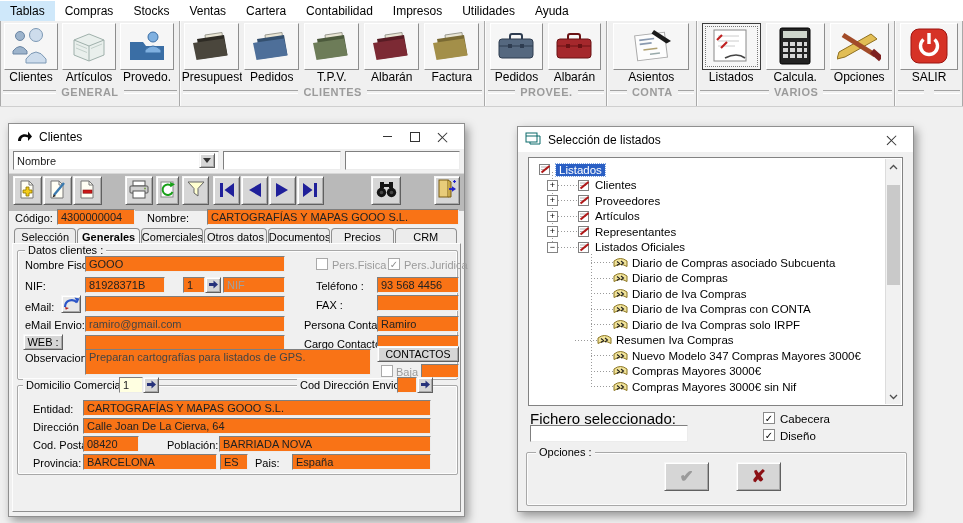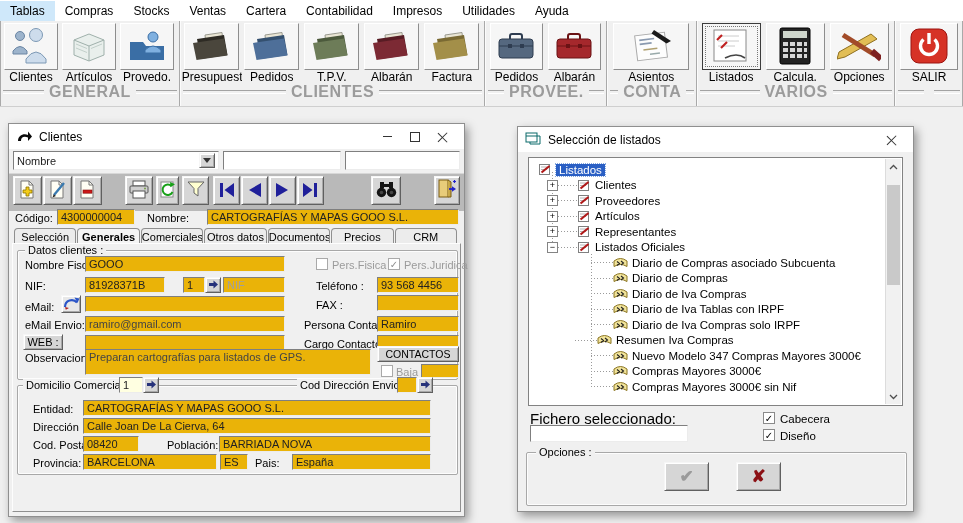--- a/index.html
+++ b/index.html
@@ -13,37 +13,37 @@
   .toolbar{position:absolute;left:0;top:21px;right:0;height:85px;display:flex;background:#f0f0f0;border-bottom:1px solid #cfcfcf}
   .tgroup{display:flex;flex-direction:column;border-left:1px solid #fbfbfb;border-right:1px solid #a9a9a9}
   .tgroup:first-child{border-left:1px solid #a9a9a9}
   .tbtns{display:flex;align-items:flex-start;padding:2px 1px 0 1px}
   .tbtn{display:flex;flex-direction:column;align-items:center;cursor:default}
   .tico{height:47px;width:92%;background:#f6f6f6;border:1px solid;border-color:#fff #8d8d8d #8d8d8d #fff;display:flex;align-items:center;justify-content:center;box-sizing:border-box}
   .tico.focus{border:1px solid #3c3c3c;outline:1px dotted #777;outline-offset:-4px}
   .tlbl{font-size:12px;line-height:14px;white-space:nowrap;overflow:hidden;max-width:100%;text-align:center}
   .glabel{display:flex;align-items:center;height:16px;padding:0 2px}
   .gline{flex:1;height:2px;border-top:1px solid #a3a3a3;border-bottom:1px solid #fff}
-  .gtext{margin:15px 5px;color:#9b9b9b;font-weight:bold;font-size:16px;letter-spacing:.5px}
+  .gtext{margin:15px 5px;color:#9b9b9b;font-weight:bold;font-size:11px;letter-spacing:.5px}
   
   .win{position:absolute;background:#f0f0f0;border:1px solid #8f8f8f;box-shadow:3px 4px 9px rgba(0,0,0,.38)}
   .tbar{height:25px;background:#fff;display:flex;align-items:center;padding:0 7px;box-sizing:border-box}
   .ttl{font-size:12px;margin-left:7px}
   .wctrls{margin-left:auto;display:flex;align-items:center}
   .wc{width:28px;height:20px;display:flex;align-items:center;justify-content:center}
   .ico-min{width:9px;height:1px;background:#333}
   .ico-max{width:8px;height:8px;border:1px solid #333}
   .ico-close{position:relative;width:10px;height:10px}
   .ico-close::before,.ico-close::after{content:"";position:absolute;left:4px;top:-1px;width:1.4px;height:13px;background:#333}
   .ico-close::before{transform:rotate(45deg)}.ico-close::after{transform:rotate(-45deg)}
   
   .lb{position:absolute;white-space:nowrap}
   .dis{color:#9b9b9b}
   input.fld,.fldd{position:absolute;box-sizing:border-box;height:16px;border:1px solid;border-color:#7f7f7f #ececec #ececec #7f7f7f;font:11px "Liberation Sans",sans-serif;padding:0 3px;color:#222}
-  .yf{background:#eab308}
+  .yf{background:#f97316}
   .wf{background:#fff}
   .gtxt{color:#6e6e6e}
   input::placeholder{color:#a0a0a0;opacity:1}
   .b3{position:absolute;background:#d6d6d6;border:1px solid;border-color:#f6f6f6 #606060 #606060 #f6f6f6;box-shadow:inset 1px 1px 0 #fff,inset -1px -1px 0 #a8a8a8;display:flex;align-items:center;justify-content:center;box-sizing:border-box;cursor:default}
   .gb{position:absolute;border:1px solid #a8a8a8;border-radius:2px;box-shadow:inset 0 0 0 1px #fdfdfd}
   .legend{position:absolute;background:#f0f0f0;padding:0 3px;white-space:nowrap}
   .cb{position:absolute;width:12px;height:12px;background:#fff;border:1px solid #8a8a8a;font-size:10px;line-height:11px;text-align:center;box-sizing:border-box}
   .cb.dis2{border-color:#a9a9a9;color:#8f8f8f}
   
   .tabs{position:absolute;display:flex}
@@ -661,21 +661,21 @@
       <span class="tlabel">Diario de Iva Compras</span>
     </div>
     <div class="trow" style="padding-left:62px">
       <span class="dots" style="width:22px"></span>
       <span class="ticon">
           <svg width="15" height="12">
             <path d="M1 4 Q7.5 -1 14 4 L14 9.5 Q7.5 5.5 1 9.5 Z" fill="#f2e49a" stroke="#8a7420"></path>
             <path d="M4 4.5 l2.5 2 -2.5 2 M8 4 l2.5 2 -2.5 2" fill="none" stroke="#222" stroke-width="1.1"></path>
           </svg>
         </span>
-      <span class="tlabel">Diario de Iva Tablas con IRPF</span>
+      <span class="tlabel">Diario de Iva Compras con CONTA</span>
     </div>
     <div class="trow" style="padding-left:62px">
       <span class="dots" style="width:22px"></span>
       <span class="ticon">
           <svg width="15" height="12">
             <path d="M1 4 Q7.5 -1 14 4 L14 9.5 Q7.5 5.5 1 9.5 Z" fill="#f2e49a" stroke="#8a7420"></path>
             <path d="M4 4.5 l2.5 2 -2.5 2 M8 4 l2.5 2 -2.5 2" fill="none" stroke="#222" stroke-width="1.1"></path>
           </svg>
         </span>
       <span class="tlabel">Diario de Iva Compras solo IRPF</span>

